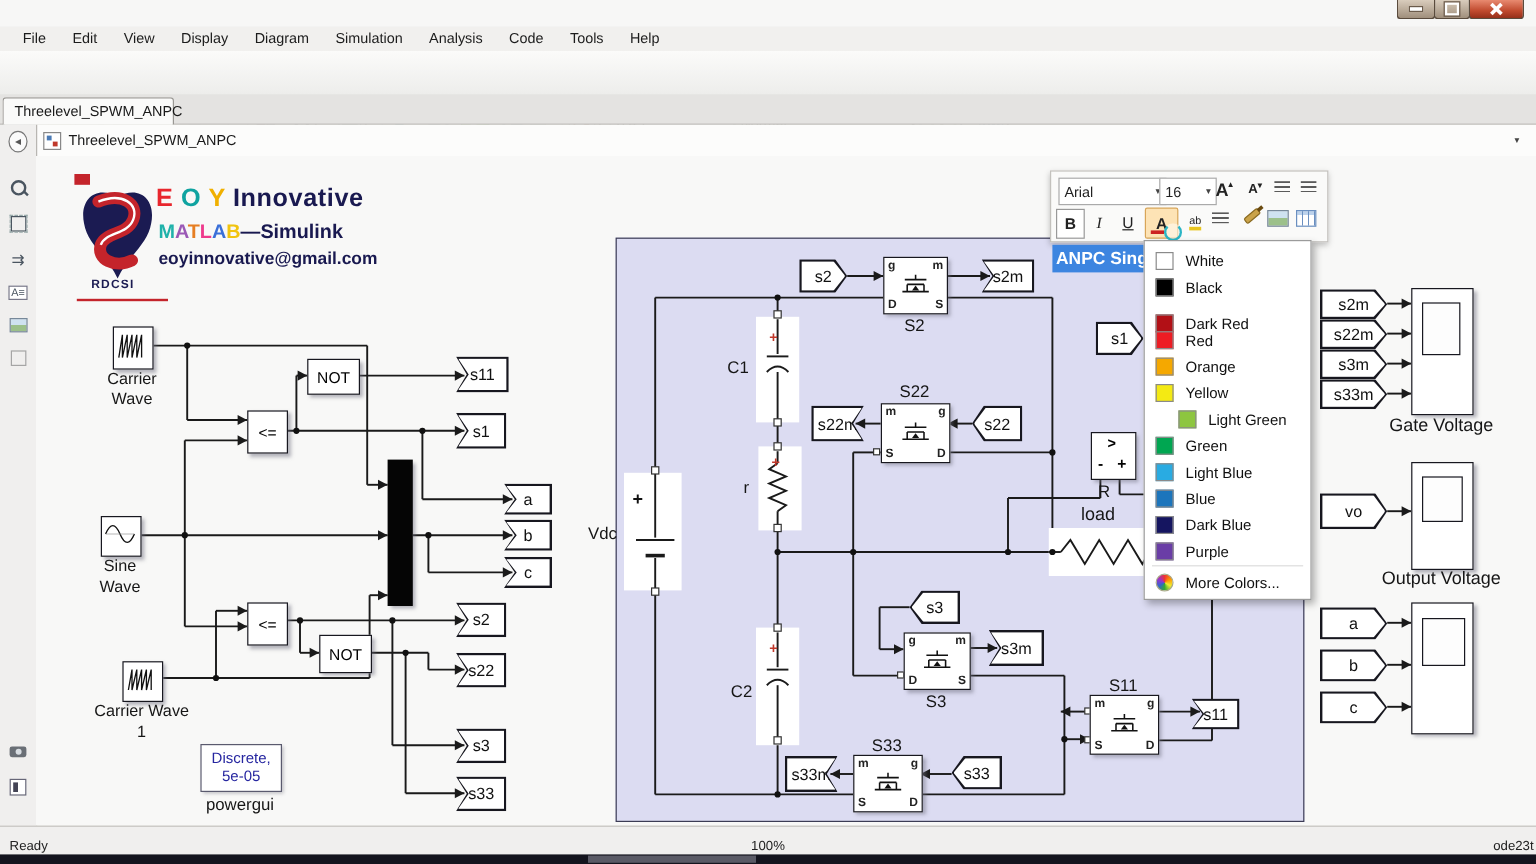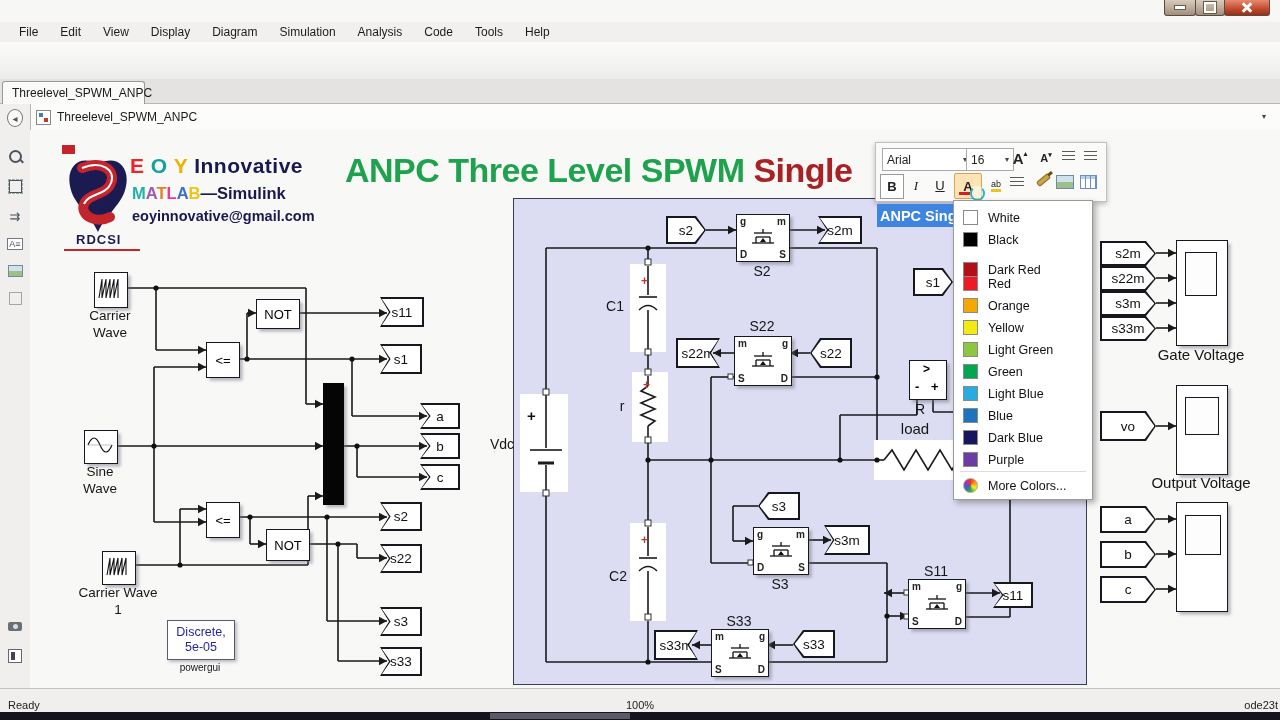--- a/index.html
+++ b/index.html
@@ -477,25 +477,24 @@
       <path d="M22 12 C42 4 56 14 51 27 C46 40 28 37 24 48 C20 60 36 68 50 61" fill="none" stroke="#c4242b" stroke-width="10" stroke-linecap="round"></path>
       <path d="M22 12 C42 4 56 14 51 27 C46 40 28 37 24 48" fill="none" stroke="#fff" stroke-width="2"></path>
     </svg>
     <div class="abs l1" style="left:72px;top:12px;">
       <span style="color:#e8262d;">E</span> <span style="color:#0fa3a0;">O</span> <span style="color:#f0b000;">Y</span> <span style="color:#191950;">Innovative</span>
     </div>
     <div class="abs l2" style="left:74px;top:42px;">
       <span style="color:#20b2aa;">M</span><span style="color:#9b59b6;">A</span><span style="color:#e67e22;">T</span><span style="color:#ee3a8c;">L</span><span style="color:#3a6fd8;">A</span><span style="color:#f1c40f;">B</span><span style="color:#191950;">—Simulink</span>
     </div>
     <div class="abs l3" style="left:74px;top:66px;color:#191950;">eoyinnovative@gmail.com</div>
-    <div class="abs" style="left:18px;top:90px;font-size:13px;font-weight:bold;color:#1b1b52;letter-spacing:1px;">RDCSI</div>
+    <div class="abs" style="left:18px;top:90px;font-size:10px;font-weight:bold;color:#1b1b52;letter-spacing:1px;">RDCSI</div>
     <div class="abs" style="left:6px;top:107px;width:76px;height:2px;background:#c4242b;"></div>
   </div>
 
-  <div class="abs" id="heading"><span style="color:#1fa24e;">ANPC Three Level SPWM</span><span style="color:#a92125;"> Single</span></div>
 
   <div class="blk" style="left:94px;top:272px;width:32px;height:34px;">
     <svg width="28" height="28" style="margin:1px;">
         <polyline points="3,24 6,5 6,24 10,5 10,24 14,5 14,24 18,5 18,24 22,5 22,24" stroke="#111" stroke-width="1.1" fill="none"></polyline>
       </svg>
   </div>
   <div class="lbl" style="left:72px;top:308px;width:76px;font-size:13.5px;">Carrier Wave</div>
   <div class="blk ctr" style="left:256px;top:299px;width:42px;height:28px;font-size:13px;">NOT</div>
   <div class="blk ctr" style="left:206px;top:342px;width:32px;height:34px;font-size:13px;">&lt;=</div>
   <div class="blk" style="left:84px;top:430px;width:32px;height:32px;">
@@ -511,21 +510,21 @@
     <svg width="28" height="26" style="margin:1px;">
         <polyline points="3,22 6,5 6,22 10,5 10,22 14,5 14,22 18,5 18,22 22,5 22,22" stroke="#111" stroke-width="1.1" fill="none"></polyline>
       </svg>
   </div>
   <div class="lbl" style="left:78px;top:585px;width:80px;font-size:13.5px;">Carrier Wave 1</div>
   <div class="abs" id="muxbar"></div>
   <div class="abs" id="powergui">
     <span>Discrete,</span>
     <span>5e-05</span>
   </div>
-  <div class="lbl" style="left:164px;top:662px;width:72px;font-size:10px;">powergui</div>
+  <div class="lbl" style="left:164px;top:662px;width:72px;font-size:14px;">powergui</div>
 
   <div class="tag shpNL" style="left:380px;top:297px;width:44px;height:30px;">
       <div class="tin shpNL"></div>
       <span>s11</span>
     </div>
   <div class="tag shpNL" style="left:380px;top:344px;width:42px;height:30px;">
       <div class="tin shpNL"></div>
       <span>s1</span>
     </div>
   <div class="tag shpNL" style="left:420px;top:403px;width:40px;height:26px;">
@@ -840,21 +839,21 @@
         <span>Red</span>
       </div>
     <div class="citem" style="top:94px;">
         <span class="swatch" style="background: rgb(245, 168, 0);"></span>
         <span>Orange</span>
       </div>
     <div class="citem" style="top:116px;">
         <span class="swatch" style="background: rgb(244, 234, 19);"></span>
         <span>Yellow</span>
       </div>
-    <div class="citem" style="top:138px;">
+    <div class="citem" style="top:138px;justify-content:center;">
         <span class="swatch" style="background: rgb(141, 198, 63);"></span>
         <span>Light Green</span>
       </div>
     <div class="citem" style="top:160px;">
         <span class="swatch" style="background: rgb(0, 166, 81);"></span>
         <span>Green</span>
       </div>
     <div class="citem" style="top:182px;">
         <span class="swatch" style="background: rgb(41, 171, 226);"></span>
         <span>Light Blue</span>

